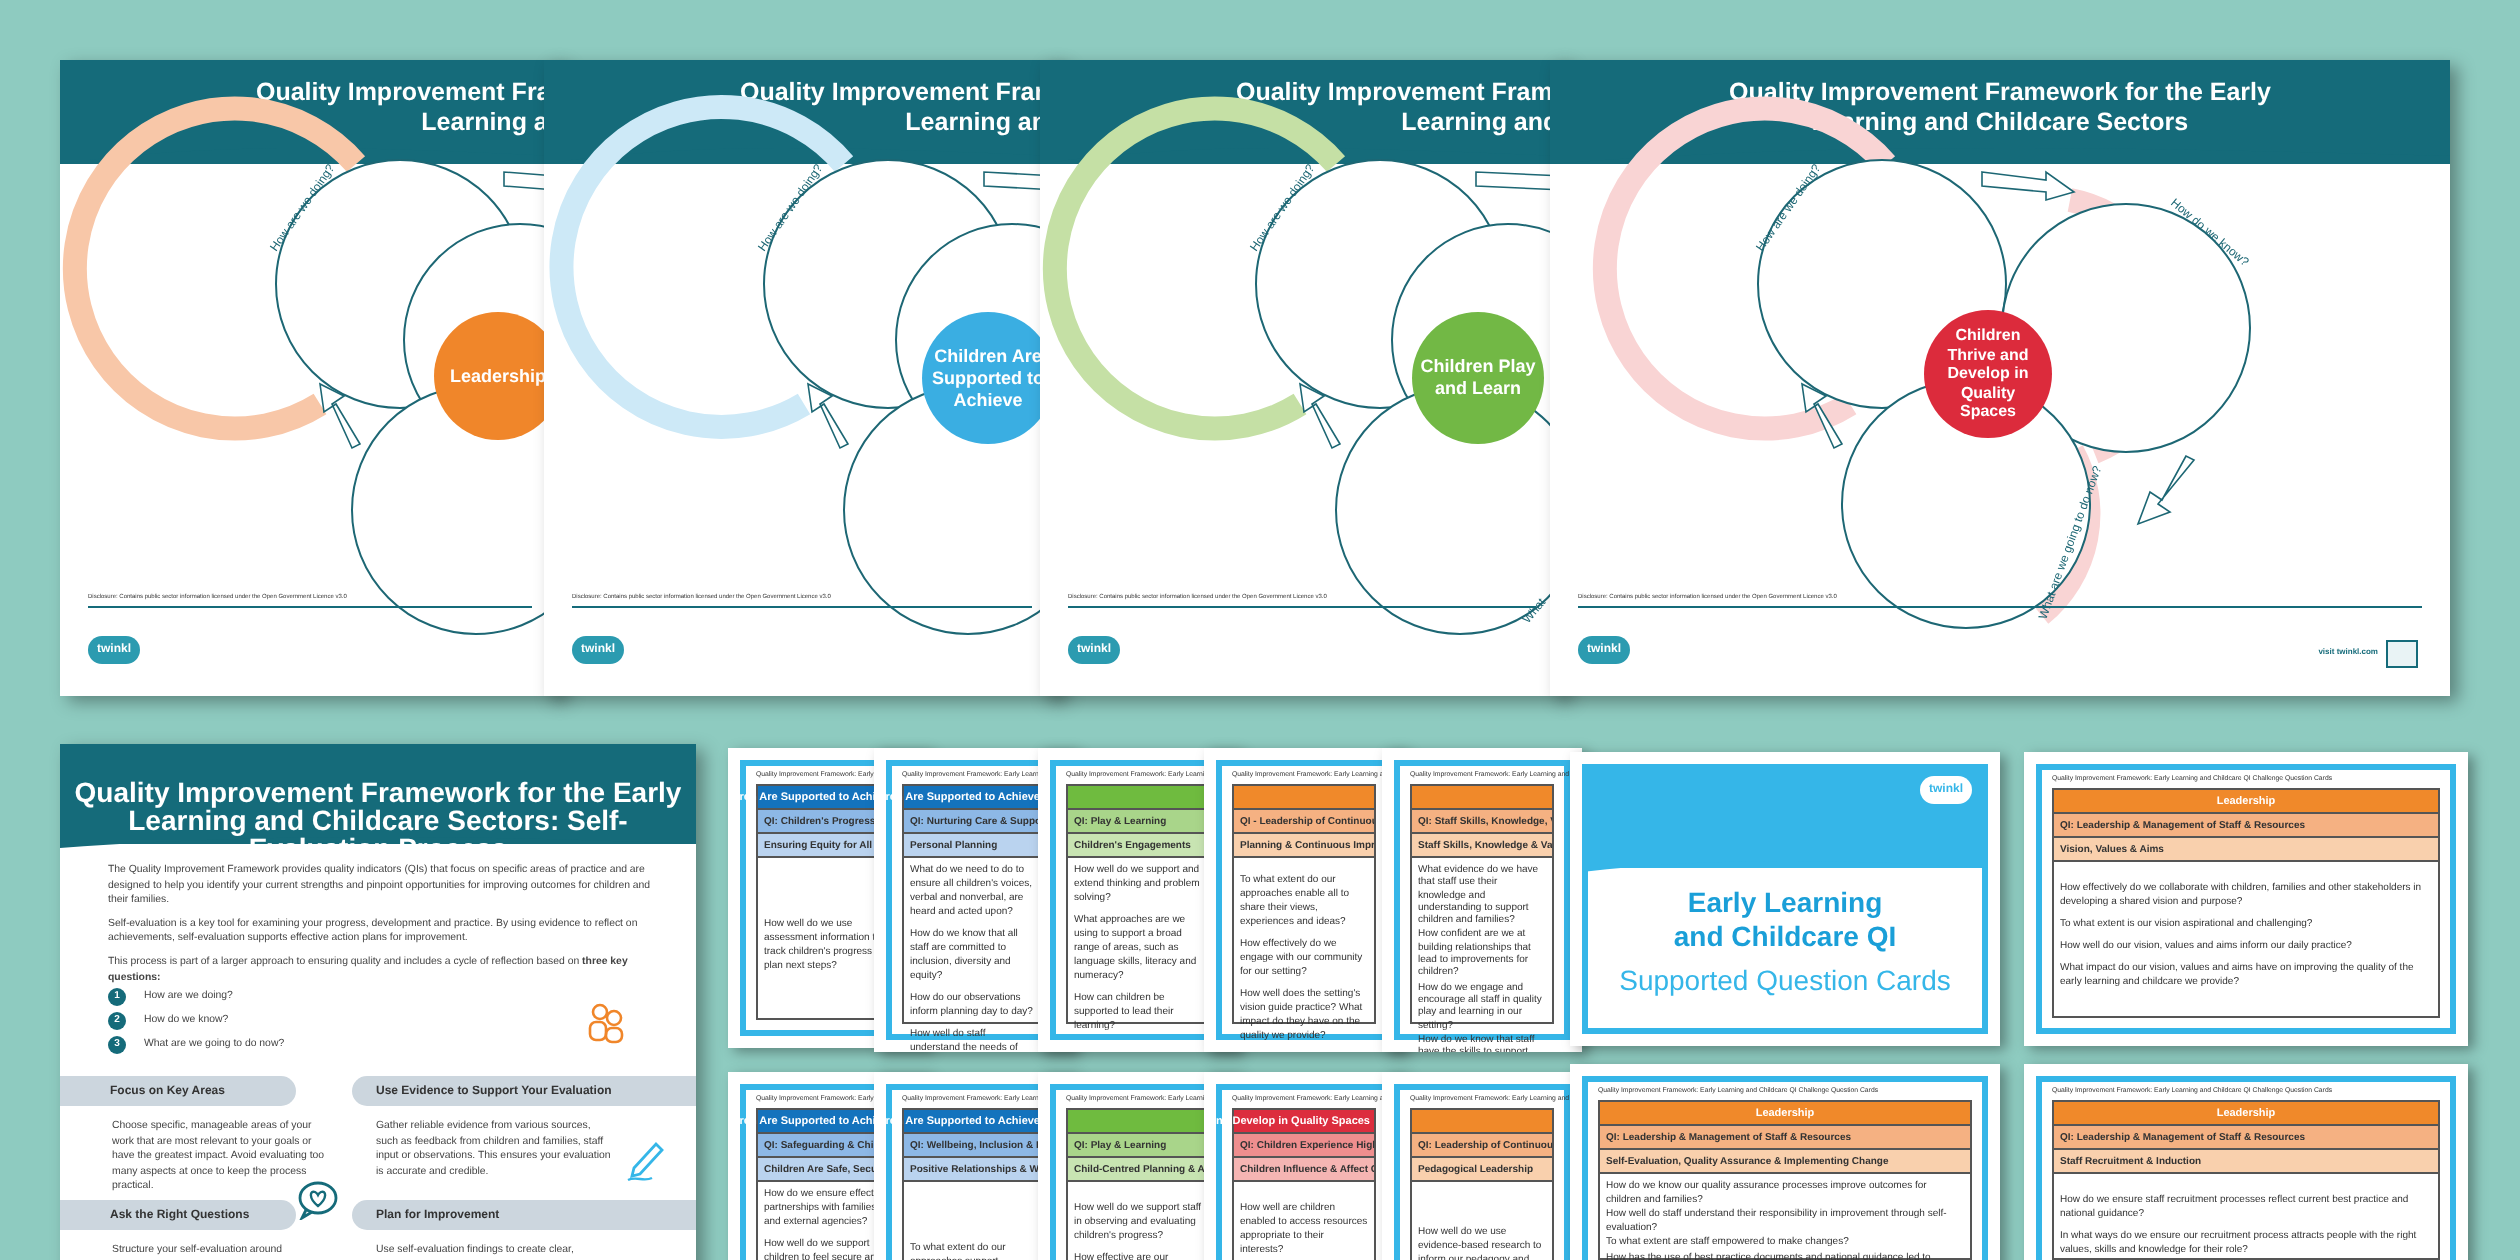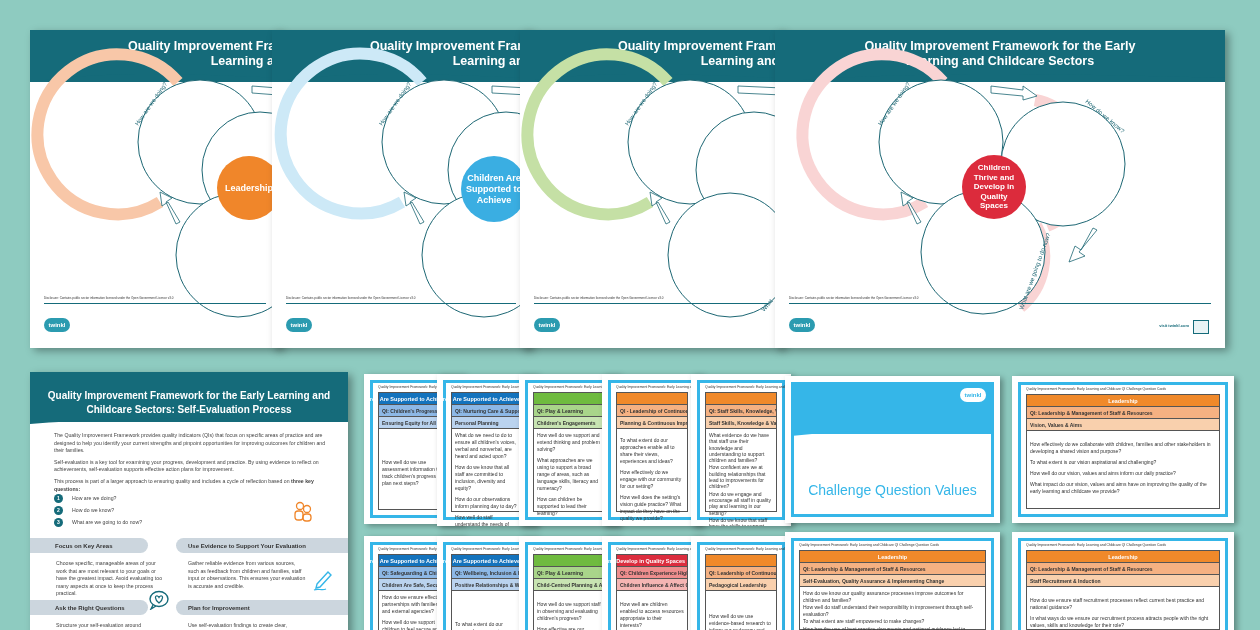--- a/index.html
+++ b/index.html
@@ -20,21 +20,21 @@
   .poster .badge-logo { position: absolute; right: 16px; bottom: 14px; width: 16px; height: 14px; border: 1px solid #156b7a; background: #e9f3f5; }
 
   #poster-1 { left: 30px; width: 250px; z-index: 1; }
   #poster-2 { left: 272px; width: 258px; z-index: 2; }
   #poster-3 { left: 520px; width: 262px; z-index: 3; }
   #poster-4 { left: 775px; width: 450px; z-index: 4; }
 
   
   #selfeval { position: absolute; left: 30px; top: 372px; width: 318px; height: 270px; background: #fff; box-shadow: 4px 3px 8px rgba(0,0,0,.35); overflow: hidden; z-index: 1; }
   #selfeval .shead { position: absolute; left: 0; right: 0; top: 0; height: 50px; background: #156b7a; }
-  #selfeval .stitle { position: absolute; left: 0; right: 0; top: 17px; color: #fff; font-weight: bold; font-size: 10px; line-height: 14px; text-align: center; }
+  #selfeval .stitle { position: absolute; left: 0; right: 0; top: 17px; color: #fff; font-weight: bold; font-size: 14px; line-height: 14px; text-align: center; }
   #selfeval .sbody { position: absolute; left: 24px; top: 60px; width: 280px; font-size: 5.2px; line-height: 7.6px; color: #444; }
   #selfeval .sbody p { margin-bottom: 4px; }
   #selfeval .q-list { position: absolute; left: 24px; top: 120px; }
   #selfeval .q-item { display: flex; align-items: center; height: 12px; font-size: 5.2px; color: #444; }
   #selfeval .q-num { width: 9px; height: 9px; border-radius: 50%; background: #156b7a; color: #fff; font-size: 5px; font-weight: bold; display:flex; align-items:center; justify-content:center; margin-right: 9px; }
   #selfeval .pill { position: absolute; height: 15px; background: #ccd6de; border-radius: 0 8px 8px 0; font-size: 6px; font-weight: bold; color: #333; display: flex; align-items: center; padding-left: 25px; }
   #selfeval .pill.right { border-radius: 8px 0 0 8px; padding-left: 12px; }
   #selfeval .stext { position: absolute; font-size: 5.2px; line-height: 7.6px; color: #444; }
   #selfeval .ico { position: absolute; }
 
@@ -126,20 +126,21 @@
     <path d="M 148 52 A 80 80 0 1 0 130 172" fill="none" stroke="#c5e0a5" stroke-width="12"></path>
     <path d="M 200 262 A 62 62 0 0 0 256 212" fill="none" stroke="#c5e0a5" stroke-width="10"></path>
     <circle cx="170" cy="112" r="62" fill="#fff" stroke="#1d6774" stroke-width="1"></circle>
     <circle cx="234" cy="140" r="58" fill="#fff" stroke="#1d6774" stroke-width="1"></circle>
     <circle cx="210" cy="225" r="62" fill="#fff" stroke="#1d6774" stroke-width="1"></circle>
     <path d="M 262 58 L 218 56 L 218 63 L 262 65" fill="#fff" stroke="#1d6774" stroke-width="0.8"></path>
     <path d="M 150 192 L 138 172 L 132 176 L 130 162 L 142 168 L 136 172 L 146 194 Z" fill="#fff" stroke="#1d6774" stroke-width="0.8"></path>
     <text x="108" y="96" font-size="6" fill="#1d6774" transform="rotate(-55 108 96)" font-family="Liberation Sans, sans-serif">How are we doing?</text>
     <text x="244" y="282" font-size="6" fill="#1d6774" transform="rotate(-50 244 282)" font-family="Liberation Sans, sans-serif">What</text>
   </svg>
+  <div class="center-label" style="left:186px;top:126px;width:66px;height:66px;background:#72b845;">Children Play and Learn</div>
   <div class="pfoot-text">Disclosure: Contains public sector information licensed under the Open Government Licence v3.0</div>
   <div class="pfoot-line"></div>
   <div class="twinkl-logo">twinkl</div>
 </div>
 
 <div class="poster" id="poster-4">
   <div class="phead"></div>
   <svg class="phead-wave" viewBox="0 0 450 20" preserveAspectRatio="none">
       <path d="M0 12 C150 0 300 4 450 8 L450 0 L0 0 Z" fill="#156b7a"></path>
     </svg>
@@ -290,21 +291,22 @@
   </div>
 </div>
 
 <div class="card" id="cover-card">
   <div class="frame"></div>
   <div class="cv-head"></div>
   <svg style="position:absolute;left:6px;top:52px;" width="203" height="12">
       <path d="M0 8 C70 0 140 2 203 6 L203 0 L0 0 Z" fill="#35b6e8"></path>
     </svg>
   <div class="cv-logo">twinkl</div>
-  <div class="cv-sub2">Challenge Question Values</div>
+  <div class="cv-sub" style="padding:0 50px;">Early Learning and Childcare QI</div>
+  <div class="cv-sub2">Supported Question Cards</div>
 </div>
 
 <div class="card orange" style="left:1012px;top:376px;width:222px;height:147px;z-index:10;">
   <div class="frame"></div>
   <div class="ctop">Quality Improvement Framework: Early Learning and Childcare QI Challenge Question Cards</div>
   <div class="ctable">
     <div class="c-h">Leadership</div>
     <div class="c-r c-r1">QI: Leadership &amp; Management of Staff &amp; Resources</div>
     <div class="c-r c-r2">Vision, Values &amp; Aims</div>
     <div class="c-q" style="padding-top:10px;">

